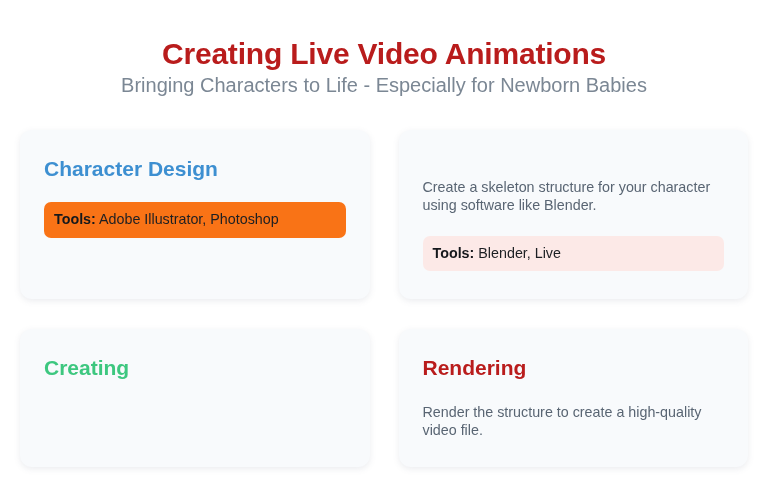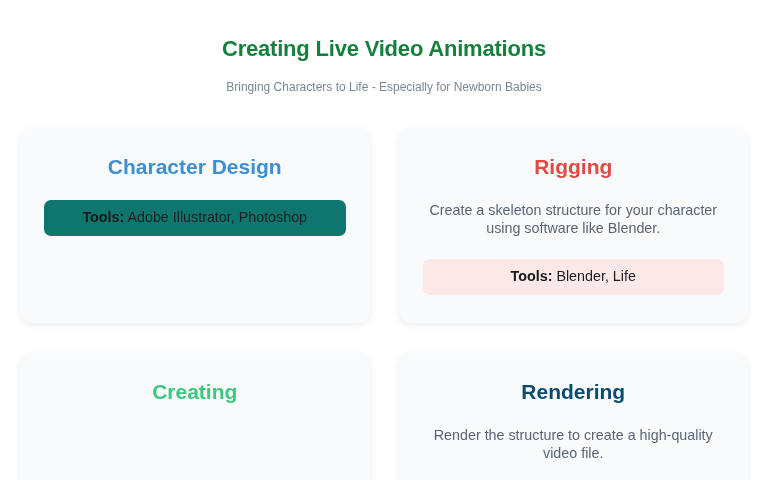--- a/index.html
+++ b/index.html
@@ -22,50 +22,48 @@
     padding: 0 20px;
   }
 
   
   .header {
     text-align: center;
     padding-top: 36px;
   }
 
   .page-title {
-    font-size: 22px;
+    font-size: 30px;
     font-weight: bold;
-    color: #15803d;
+    color: #b91c1c;
     letter-spacing: -0.2px;
     line-height: 1.2;
   }
 
   .page-subtitle {
-    margin-top: 18px;
-    font-size: 12px;
+    font-size: 20px;
     font-weight: normal;
     color: #7b8794;
     line-height: 1.3;
   }
 
   
   .card-grid {
     margin-top: 32px;
     display: grid;
     grid-template-columns: 1fr 1fr;
     column-gap: 29px;
     row-gap: 30px;
   }
 
   .card {
     background: #f8fafc;
     border-radius: 12px;
     box-shadow: 0 2px 6px rgba(100, 110, 130, 0.13);
     padding: 26px 24px 28px 24px;
-    text-align: center;
   }
 
   .card-title {
     font-size: 21px;
     font-weight: bold;
     line-height: 1.2;
   }
 
   .card-desc {
     margin-top: 22px;
@@ -83,28 +81,28 @@
     line-height: 1.25;
   }
 
   .tools-label {
     font-weight: bold;
     color: #15181c;
   }
 
   
   .accent-blue   .card-title { color: #3d8fd1; }
-  .accent-blue   .tools-pill { background: #0f766e; }
+  .accent-blue   .tools-pill { background: #f97316; }
 
   .accent-red    .card-title { color: #e04a43; }
   .accent-red    .tools-pill { background: #fce9e7; }
 
   .accent-green  .card-title { color: #3dc77f; }
 
-  .accent-purple .card-title { color: #0c4a6e; }
+  .accent-purple .card-title { color: #b91c1c; }
 </style>
 </head>
 <body>
 
 <div class="page">
 
   <div class="header">
     <h1 class="page-title">Creating Live Video Animations</h1>
     <p class="page-subtitle">Bringing Characters to Life - Especially for Newborn Babies</p>
   </div>
@@ -113,25 +111,24 @@
 
     <div class="card accent-blue">
       <div class="card-title">Character Design</div>
       <div class="tools-pill">
         <span class="tools-label">Tools:</span>
         <span>Adobe Illustrator, Photoshop</span>
       </div>
     </div>
 
     <div class="card accent-red">
-      <div class="card-title">Rigging</div>
       <div class="card-desc">Create a skeleton structure for your character using software like Blender.</div>
       <div class="tools-pill">
         <span class="tools-label">Tools:</span>
-        <span>Blender, Life</span>
+        <span>Blender, Live</span>
       </div>
     </div>
 
     <div class="card accent-green">
       <div class="card-title">Creating</div>
 
     </div>
 
     <div class="card accent-purple">
       <div class="card-title">Rendering</div>

